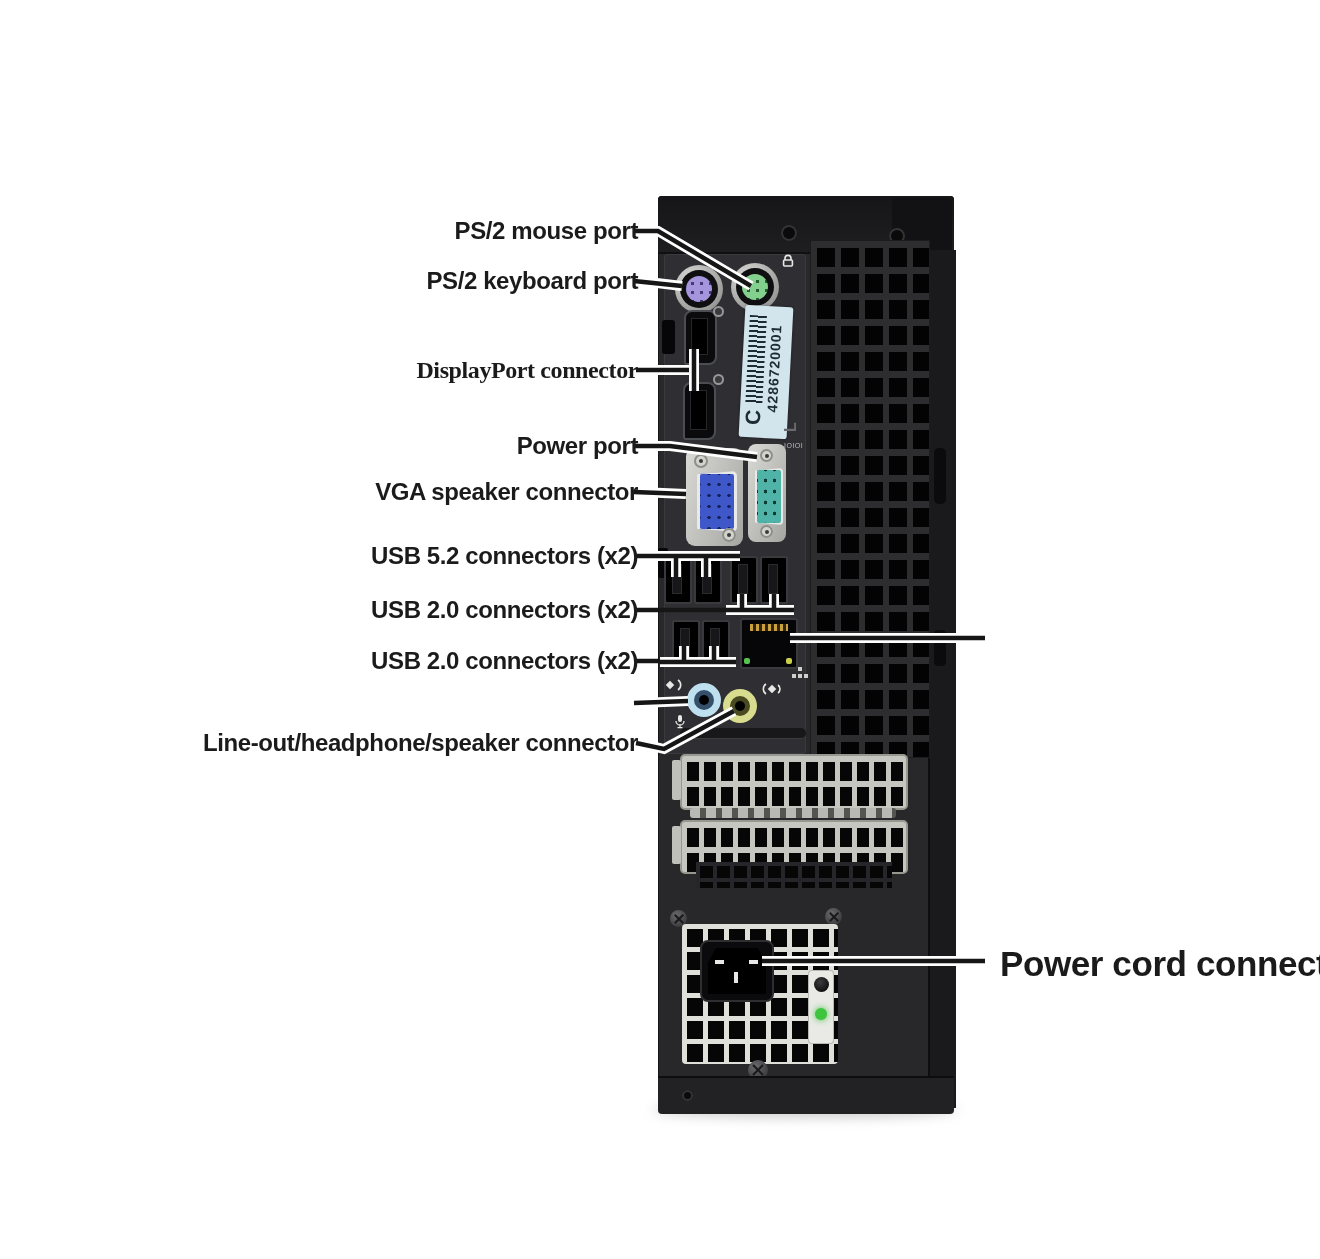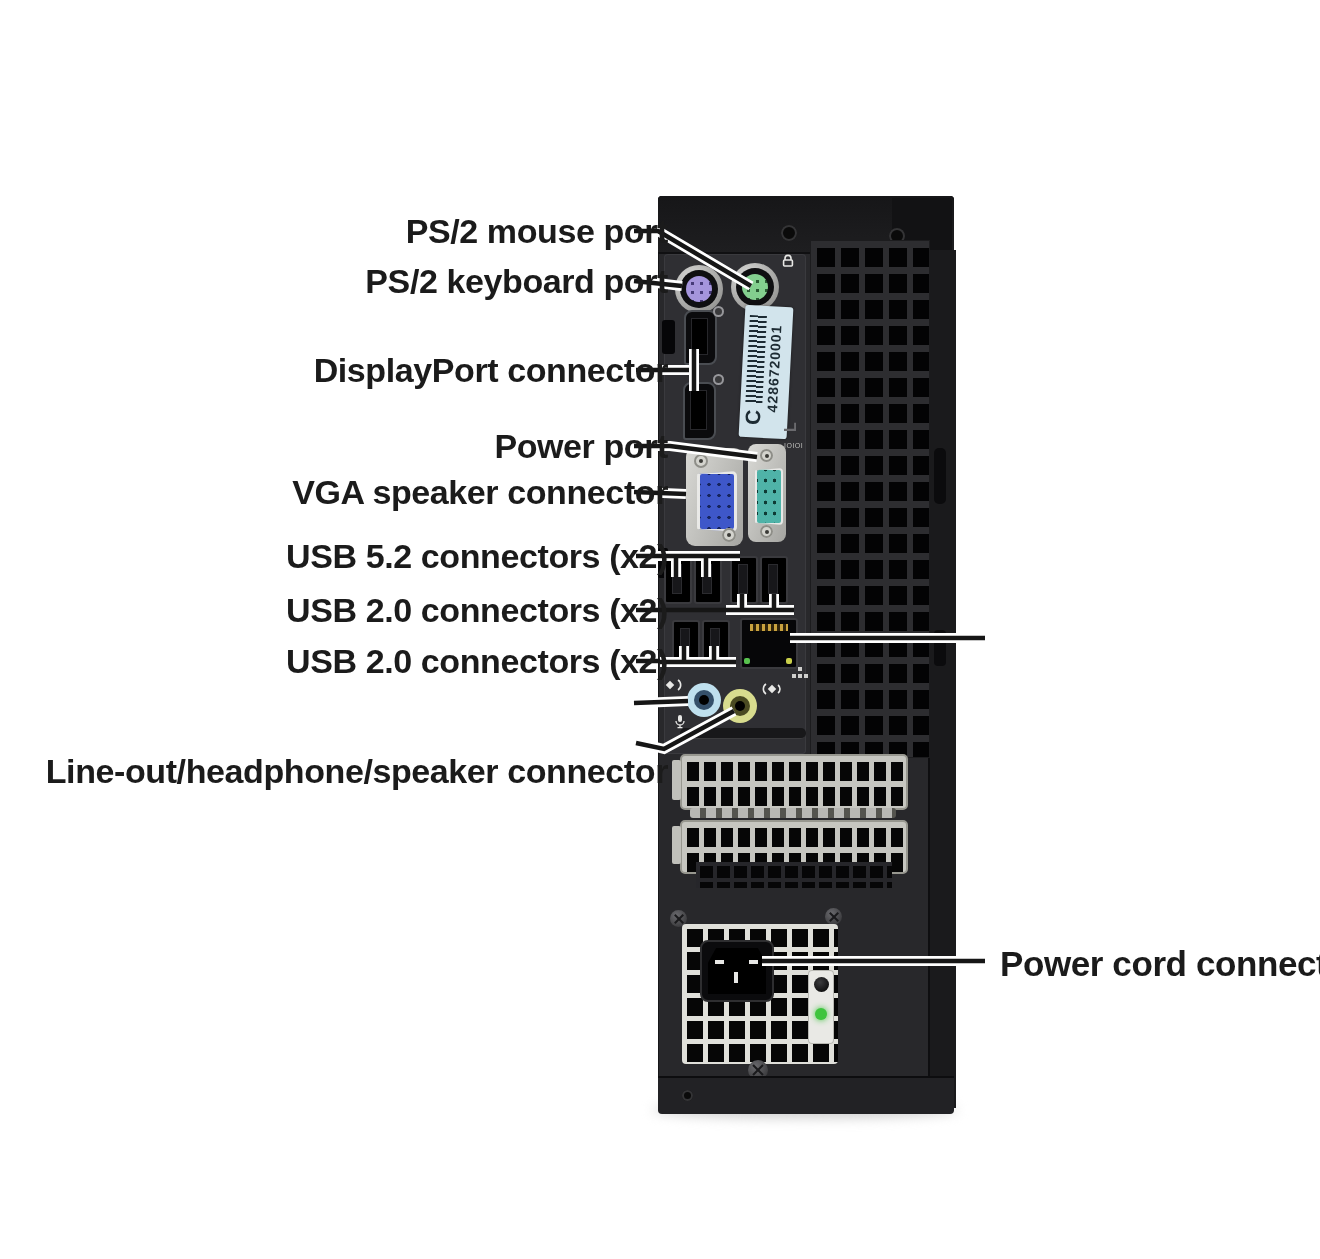--- a/index.html
+++ b/index.html
@@ -1,19 +1,19 @@
 <!DOCTYPE html>
 <html><head>
 <meta charset="utf-8">
 <style>
   html,body{margin:0;padding:0;background:#fff;}
   .stage{position:relative;width:1320px;height:1259px;background:#ffffff;overflow:hidden;
          font-family:"Liberation Sans","DejaVu Sans",sans-serif;}
   .abs{position:absolute;}
-  .lbl{position:absolute;right:652px;font-size:34px;font-weight:600;letter-spacing:-0.4px;
+  .lbl{position:absolute;right:682px;font-size:24px;font-weight:600;letter-spacing:-0.4px;
        color:#1b1b1b;white-space:nowrap;text-align:left;line-height:34px;}
   .lbl-r{position:absolute;left:1000px;font-size:35px;font-weight:600;letter-spacing:-0.4px;
        color:#1b1b1b;white-space:nowrap;line-height:35px;}
   .case{stroke:#ffffff;stroke-width:10;fill:none;}
   .core{stroke:#161616;stroke-width:4.5;fill:none;}
   
   .vent-main{background-color:#030304;
     background-image:linear-gradient(to right,#2d2d30 0 6px,transparent 6px),
                      linear-gradient(to bottom,#2d2d30 0 7px,transparent 7px);
     background-size:24px 26px;border:1px solid #1c1c1e;}
@@ -243,23 +243,23 @@
 
     <path class="case" d="M790 638 L980 638"></path>
       <path class="core" d="M790 638 L985 638"></path>
 
     <path class="case" d="M762 961 L980 961"></path>
       <path class="core" d="M762 961 L985 961"></path>
   </svg>
 
   <div class="lbl" style="top:214px;">PS/2 mouse port</div>
   <div class="lbl" style="top:264px;margin-left:8px;">PS/2 keyboard port</div>
-  <div class="lbl" style="top:353px;">DisplayPort connector</div>
+  <div class="lbl" style="top:353px;font-family:Liberation Serif, serif;">DisplayPort connector</div>
   <div class="lbl" style="top:429px;">Power port</div>
   <div class="lbl" style="top:475px;">VGA speaker connector</div>
   <div class="lbl" style="top:539px;">USB 5.2 connectors (x2)</div>
   <div class="lbl" style="top:593px;">USB 2.0 connectors (x2)</div>
   <div class="lbl" style="top:644px;">USB 2.0 connectors (x2)</div>
-  <div class="lbl" style="top:726px;margin-top:28px;">Line-out/headphone/speaker connector</div>
+  <div class="lbl" style="top:726px;">Line-out/headphone/speaker connector</div>
 
   <div class="lbl-r" style="top:946px;">Power cord connector</div>
 
 </div>
 
 </body></html>

